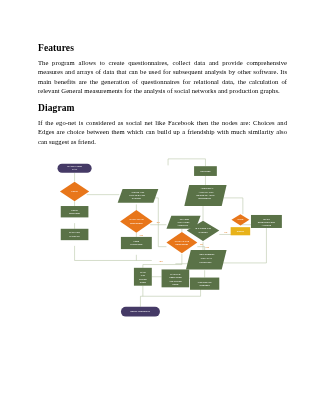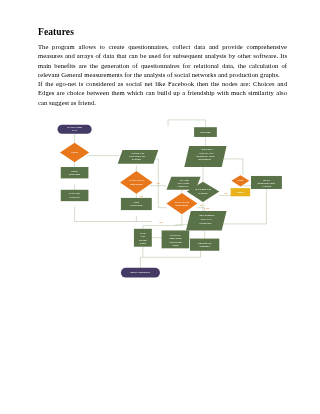--- a/index.html
+++ b/index.html
@@ -12,21 +12,21 @@
     background: #ffffff;
     font-family: "Liberation Serif", serif;
     overflow: hidden;
   }
   .page {
     position: relative;
     width: 320px;
     height: 326px;
     background: #ffffff;
     box-sizing: border-box;
-    padding: 26px 33px 0 38px;
+    padding: 42px 33px 0 38px;
   }
   h2.sec-head {
     font-family: "Liberation Serif", serif;
     font-size: 9.5px;
     font-weight: bold;
     color: #000000;
     margin: 0 0 4px 0;
     line-height: 12px;
     letter-spacing: 0.1px;
   }
@@ -76,20 +76,21 @@
   }
 </style>
 </head>
 <body>
 
 <div class="page">
 
   <h2 class="sec-head">Features</h2>
   <p class="body-par">The program allows to create questionnaires, collect data and provide comprehensive measures and arrays of data that can be used for subsequent analysis by other software. Its main benefits are the generation of questionnaires for relational data, the calculation of relevant General measurements for the analysis of social networks and production graphs.</p>
 
+  <h2 class="sec-head second">Diagram</h2>
   <p class="body-par">If the ego-net is considered as social net like Facebook then the nodes are: Choices and Edges are choice between them which can build up a friendship with much similarity also can suggest as friend.</p>
 
   <div class="diagram-wrap">
     <svg class="flow" viewBox="0 0 310 205" preserveAspectRatio="xMinYMin meet">
 
       <g>
         <path class="link" d="M45 23 L45 34"></path>
         <path class="link" d="M45 58 L45 64"></path>
         <path class="link" d="M45 85 L45 92"></path>
         <path class="link" d="M45 113 L45 131 L140 131"></path>

